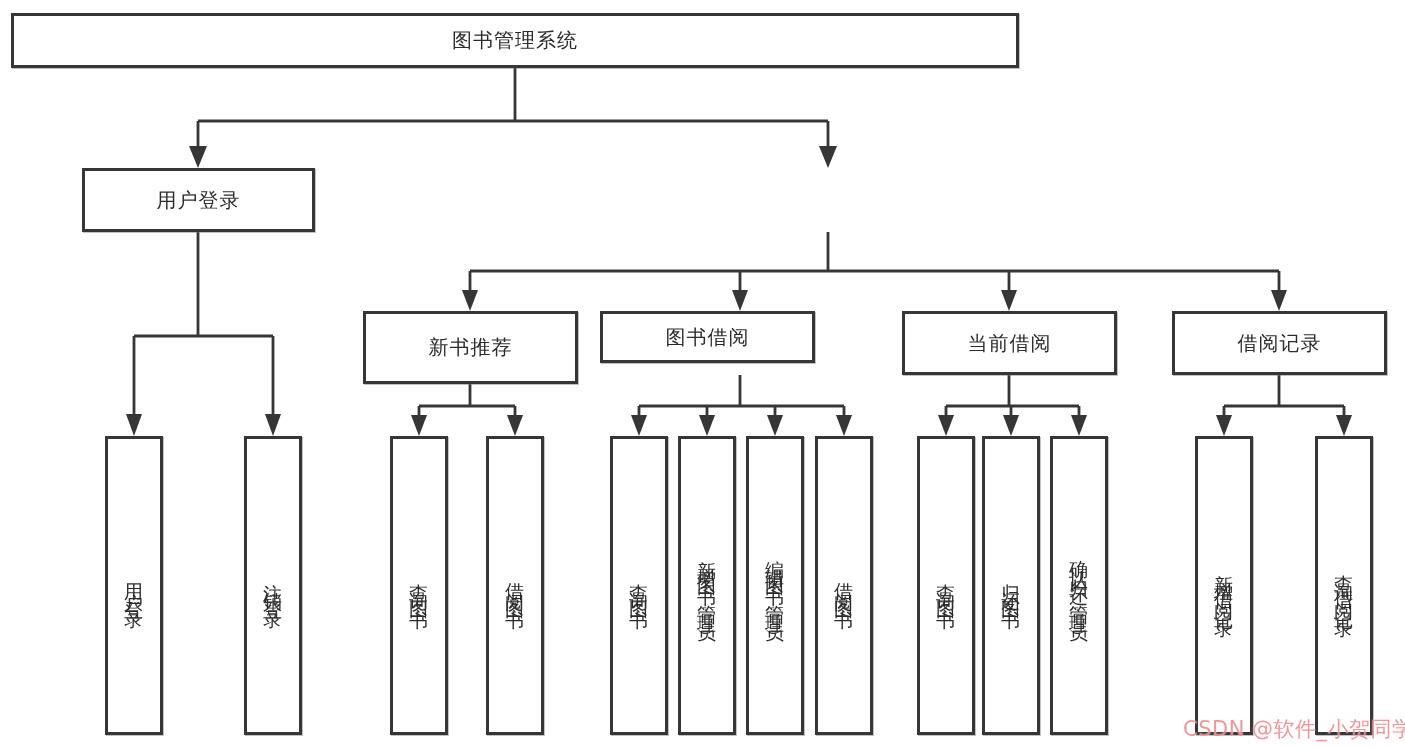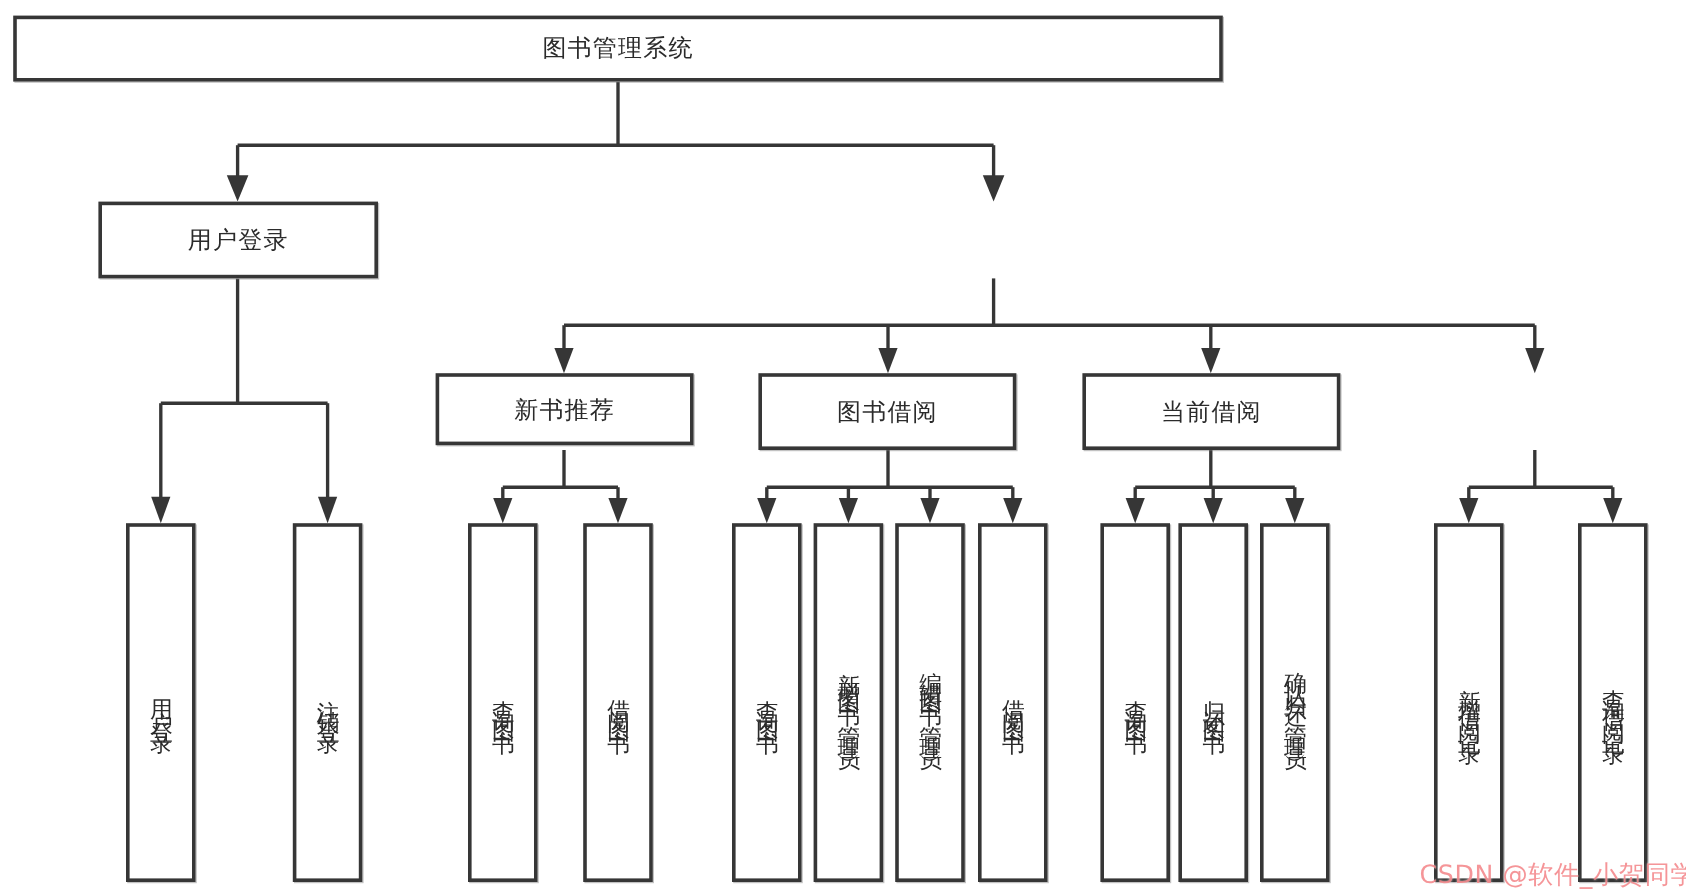--- a/index.html
+++ b/index.html
@@ -45,22 +45,22 @@
     text-orientation: mixed;
     font-size: 19px;
     letter-spacing: 9px;
     line-height: 1;
     white-space: nowrap;
   }
   
   .n-root { left: 11px;  top: 13px;  width: 1008px; height: 55px; }
   .n-l2a  { left: 82px;  top: 168px; width: 233px;  height: 64px; }
   .n-l2b  { left: 710px; top: 168px; width: 236px;  height: 64px; }
-  .n-l3a  { left: 363px; top: 311px; width: 215px;  height: 60px; }
-  .n-l3b  { left: 632px; top: 311px; width: 215px;  height: 64px; }
+  .n-l3a  { left: 363px; top: 311px; width: 215px;  height: 73px; }
+  .n-l3b  { left: 600px; top: 311px; width: 215px;  height: 52px; }
   .n-l3c  { left: 902px; top: 311px; width: 215px;  height: 64px; font-family: Liberation Serif, serif; }
   .n-l3d  { left: 1172px;top: 311px; width: 215px;  height: 64px; }
   .leaf   { top: 436px; width: 58px; height: 299px; }
   .n-g1a { left: 105px; }  .n-g1b { left: 244px; }
   .n-g2a { left: 390px; }  .n-g2b { left: 486px; }
   .n-g3a { left: 610px; }  .n-g3b { left: 678px; }
   .n-g3c { left: 746px; }  .n-g3d { left: 815px; }
   .n-g4a { left: 917px; }  .n-g4b { left: 982px; }
   .n-g4c { left: 1050px; }
   .n-g5a { left: 1195px; } .n-g5b { left: 1315px; }
@@ -164,20 +164,23 @@
 
   <div class="node n-l3a">
     <span class="hlabel">新书推荐</span>
   </div>
   <div class="node n-l3b">
     <span class="hlabel">图书借阅</span>
   </div>
   <div class="node n-l3c">
     <span class="hlabel">当前借阅</span>
   </div>
+  <div class="node n-l3d">
+    <span class="hlabel">借阅记录</span>
+  </div>
 
   <div class="node leaf vnode n-g1a">
     <span class="vlabel">用户登录</span>
   </div>
   <div class="node leaf vnode n-g1b">
     <span class="vlabel">注销登录</span>
   </div>
 
   <div class="node leaf vnode n-g2a">
     <span class="vlabel">查询图书</span>

